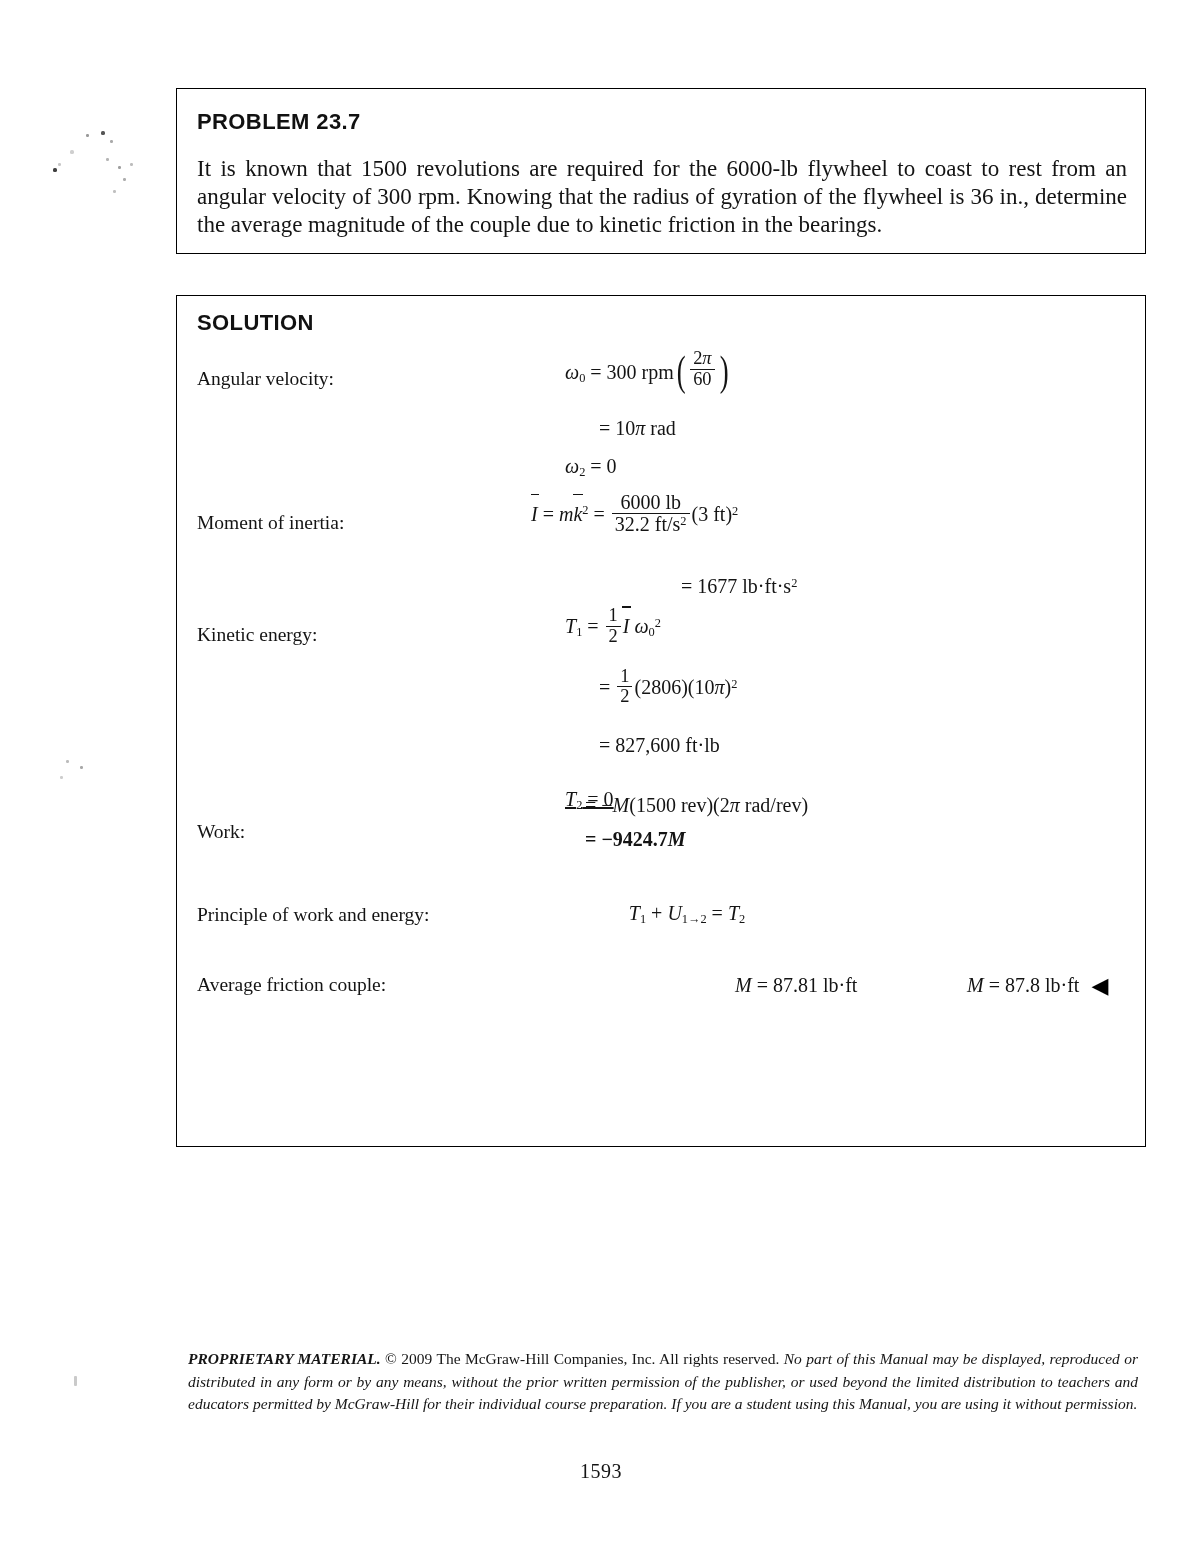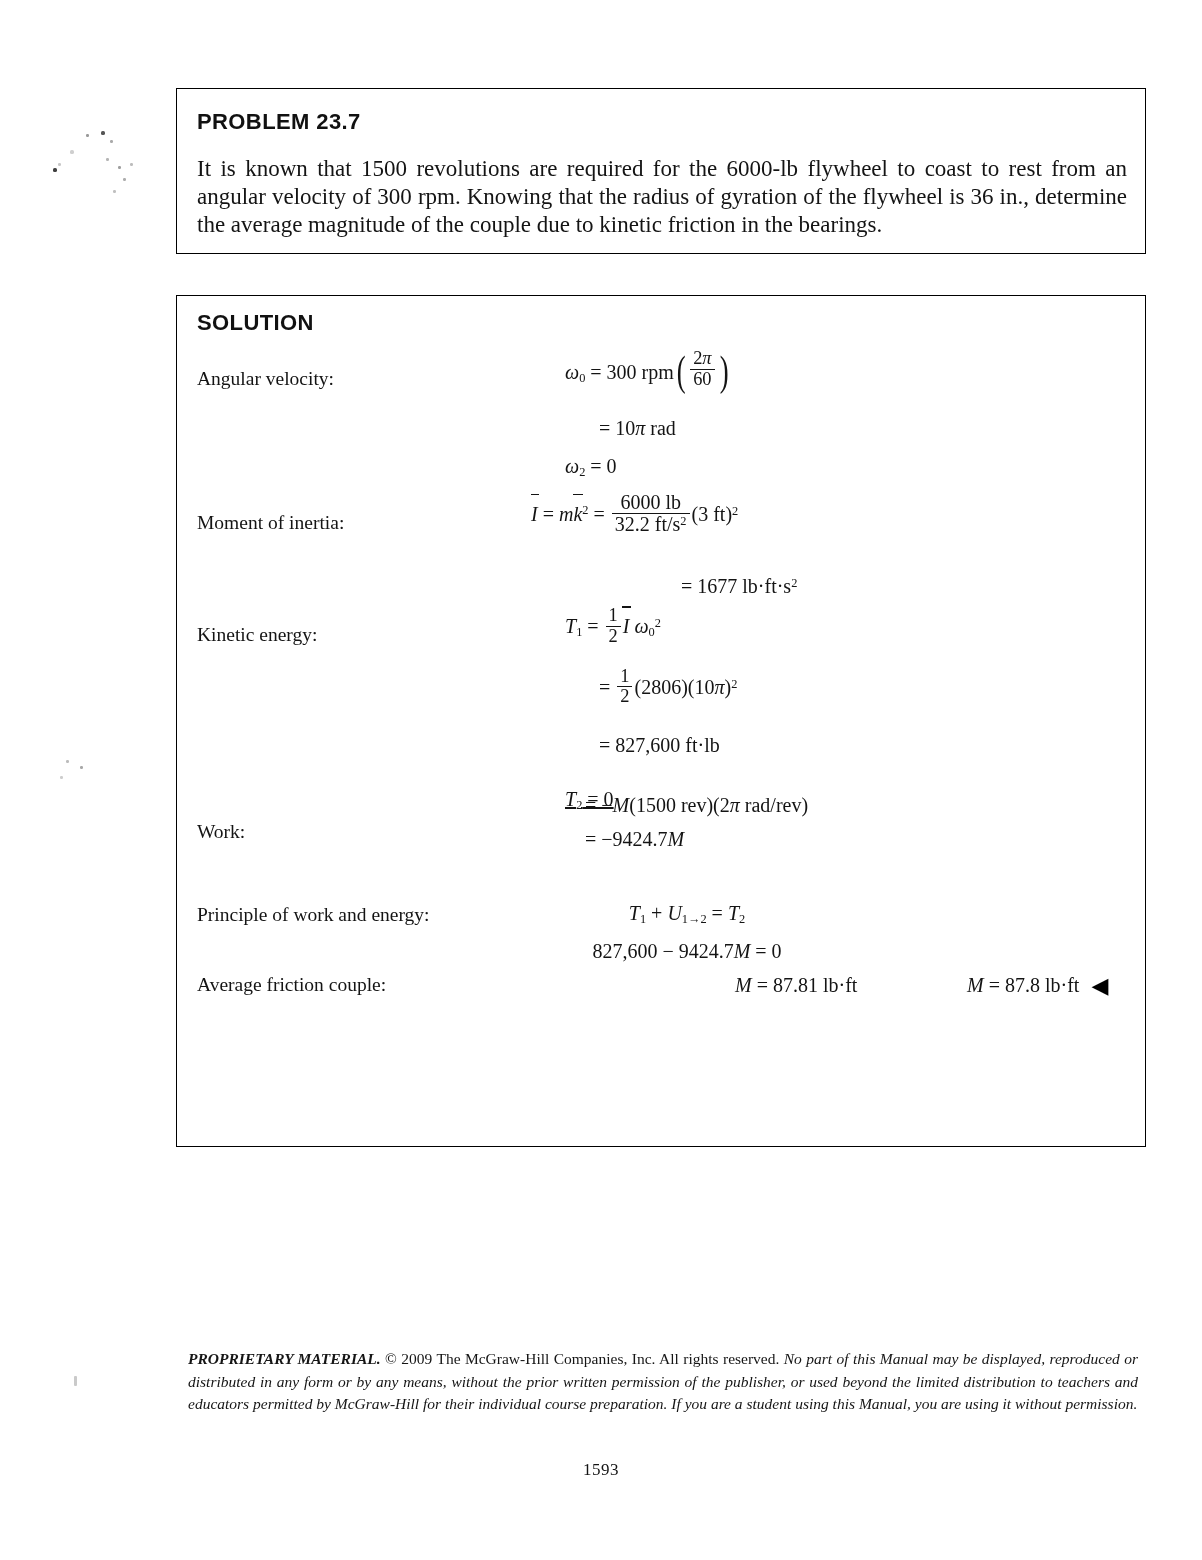--- a/index.html
+++ b/index.html
@@ -188,21 +188,21 @@
     font-style: italic;
   }
   #footer-notice .nonital { font-style: normal; }
   #footer-notice .bolditalic { font-style: italic; font-weight: bold; }
   #page-number {
     position: absolute;
     left: 0;
     top: 1460px;
     width: 1202px;
     text-align: center;
-    font-size: 17px;
+    font-size: 20px;
     color: #141414;
     letter-spacing: 0.5px;
   }
 </style>
 </head>
 <body>
 
 <div class="speck" style="left:70px;  top:150px; width:4px; height:4px; background:#cfcfcf;"></div>
 <div class="speck" style="left:86px;  top:134px; width:3px; height:3px; background:#9a9a9a;"></div>
 <div class="speck" style="left:101px; top:131px; width:4px; height:4px; background:#555;"></div>
@@ -271,33 +271,30 @@
         <span class="ital">T<sub class="upr">2</sub></span><span class="upr"> = 0</span>
       </div>
     </div>
 
     <div class="row-label" style="left:20px; top:525px;">Work:</div>
 
     <div class="mathblock" style="left:360px; top:492px;">
       <div class="mathline" style="padding-left:48px;">
         <span class="upr">= −</span><span class="ital">M</span><span class="upr">(1500 rev)(2</span><span class="ital">π</span><span class="upr"> rad/rev)</span>
       </div>
-      <div class="mathline" style="padding-left:48px;">
+      <div class="mathline" style="padding-left:48px;font-weight:bold;">
         <span class="upr">= −9424.7</span><span class="ital">M</span>
       </div>
     </div>
 
     <div class="row-label" style="left:20px; top:608px;">Principle of work and energy:</div>
 
     <div class="mathblock" style="left:300px; top:600px; width:420px; text-align:center;">
       <div class="mathline">
         <span class="ital">T<sub class="upr">1</sub></span><span class="upr"> + </span><span class="ital">U<sub class="upr">1→2</sub></span><span class="upr"> = </span><span class="ital">T<sub class="upr">2</sub></span>
-      </div>
-      <div class="mathline" style="margin-top:4px;">
-        <span class="upr">827,600 − 9424.7</span><span class="ital">M</span><span class="upr"> = 0</span>
       </div>
     </div>
 
     <div class="row-label" style="left:20px; top:678px;">Average friction couple:</div>
 
     <div class="mathblock" style="left:558px; top:672px;">
       <div class="mathline">
         <span class="ital">M</span><span class="upr"> = 87.81 lb·ft</span>
       </div>
     </div>

